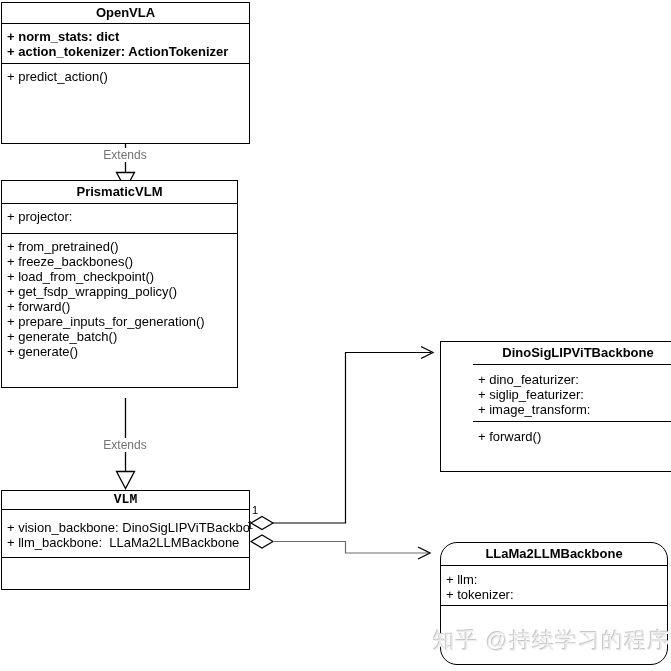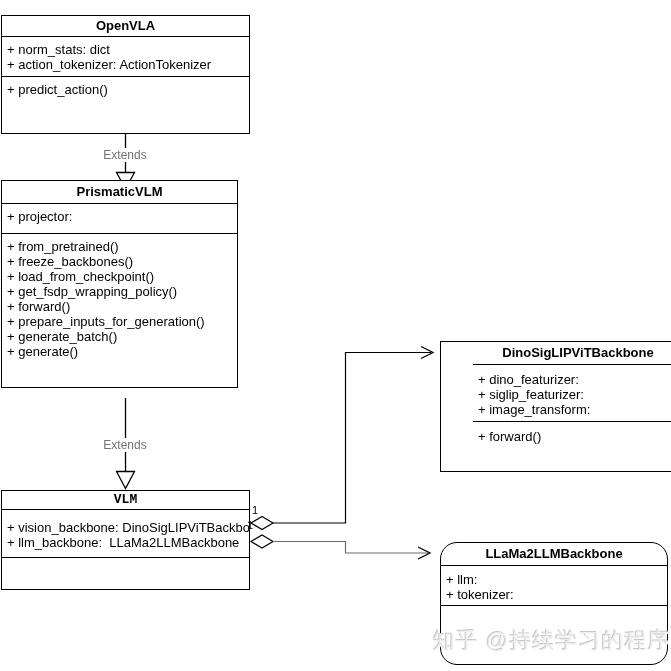--- a/index.html
+++ b/index.html
@@ -36,23 +36,23 @@
     font-size: 13px;
     padding: 5px 5px 2px 5px;
     flex: 0 0 auto;
     overflow: hidden;
   }
   .uml-section.divided { border-bottom: 1px solid #000000; }
   .uml-section.fill { flex: 1 1 auto; }
   .uml-row { line-height: 15px; white-space: pre; }
 
   
-  .c-openvla { left: 1px; top: 2px; width: 249px; height: 119px; margin-top: 13px; }
+  .c-openvla { left: 1px; top: 2px; width: 249px; height: 142px; }
   .c-openvla .uml-title { height: 21px; line-height: 20px; }
-  .c-openvla .sec-attrs { height: 40px; }
+  .c-openvla .sec-attrs { height: 40px; font-weight: bold; }
 
   
   .c-prismatic { left: 1px; top: 180px; width: 237px; height: 208px; }
   .c-prismatic .uml-title { height: 23px; line-height: 22px; }
   .c-prismatic .sec-attrs { height: 30px; }
 
   
   .c-vlm { left: 1px; top: 490px; width: 249px; height: 100px; }
   .c-vlm .uml-title { height: 19px; line-height: 18px; font-family: Liberation Mono, monospace; }
   .c-vlm .sec-attrs { height: 48px; padding-top: 10px; }

